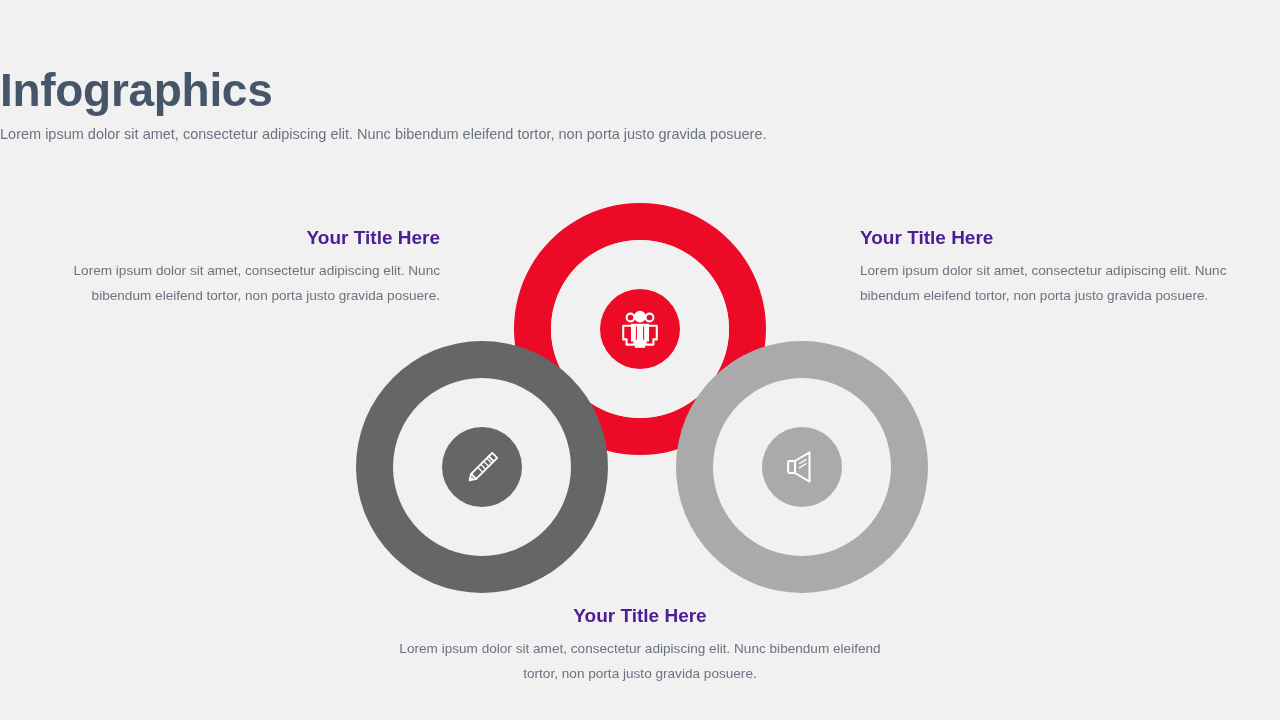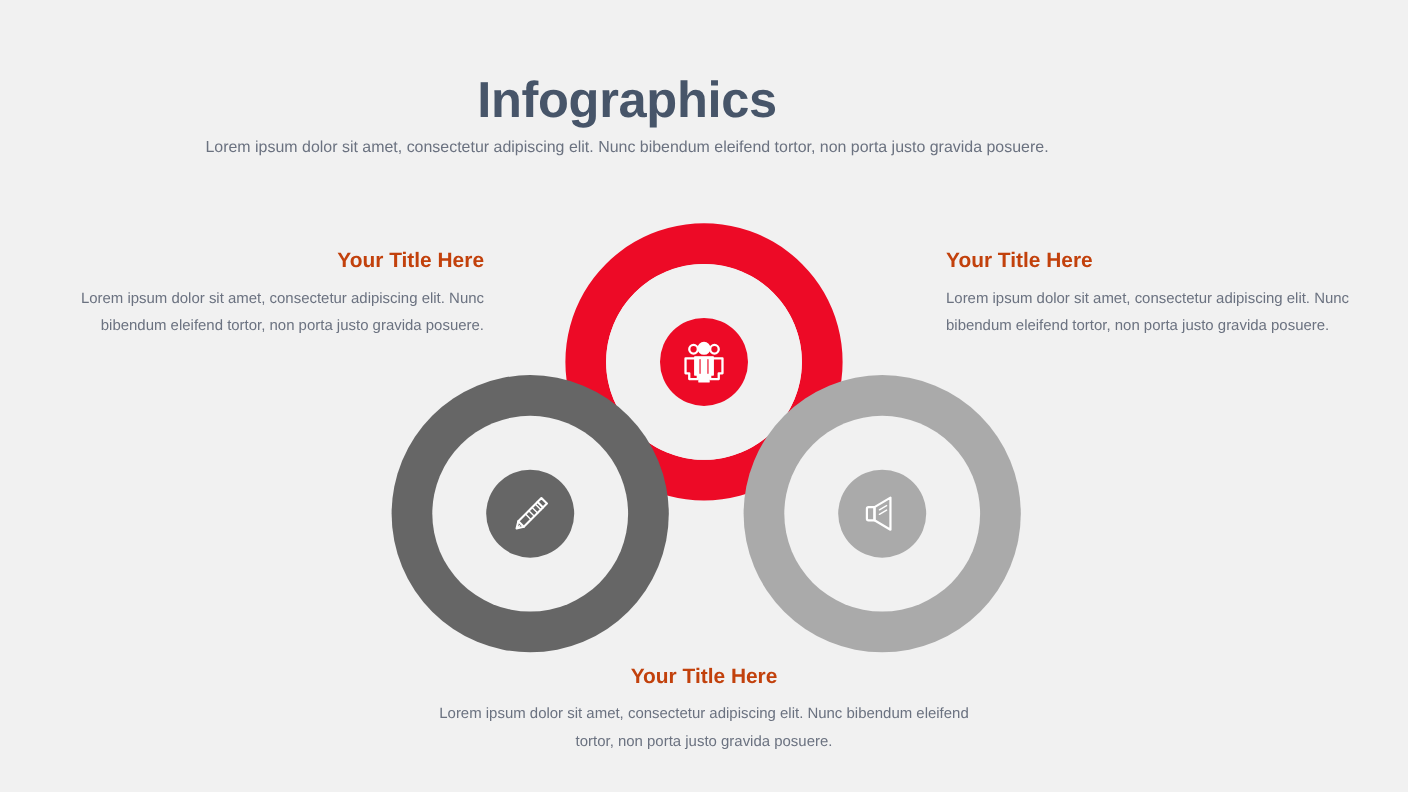--- a/index.html
+++ b/index.html
@@ -23,21 +23,20 @@
     height: 720px;
     background: #f1f1f1;
   }
 
   
   .header {
     position: absolute;
     top: 62px;
     left: 0;
     width: 1140px;
-    text-align: center;
   }
 
   .main-title {
     font-size: 46px;
     font-weight: bold;
     color: #475569;
     letter-spacing: -0.3px;
     line-height: 56px;
   }
 
@@ -59,21 +58,21 @@
     pointer-events: none;
   }
   .stage svg { display: block; }
 
   
   .block { position: absolute; }
 
   .block-title {
     font-size: 19px;
     font-weight: bold;
-    color: #c2410c;
+    color: #4c1d95;
     line-height: 26px;
   }
 
   .block-body {
     margin-top: 7px;
     font-size: 13.6px;
     color: #6b7280;
     line-height: 25px;
   }
 

